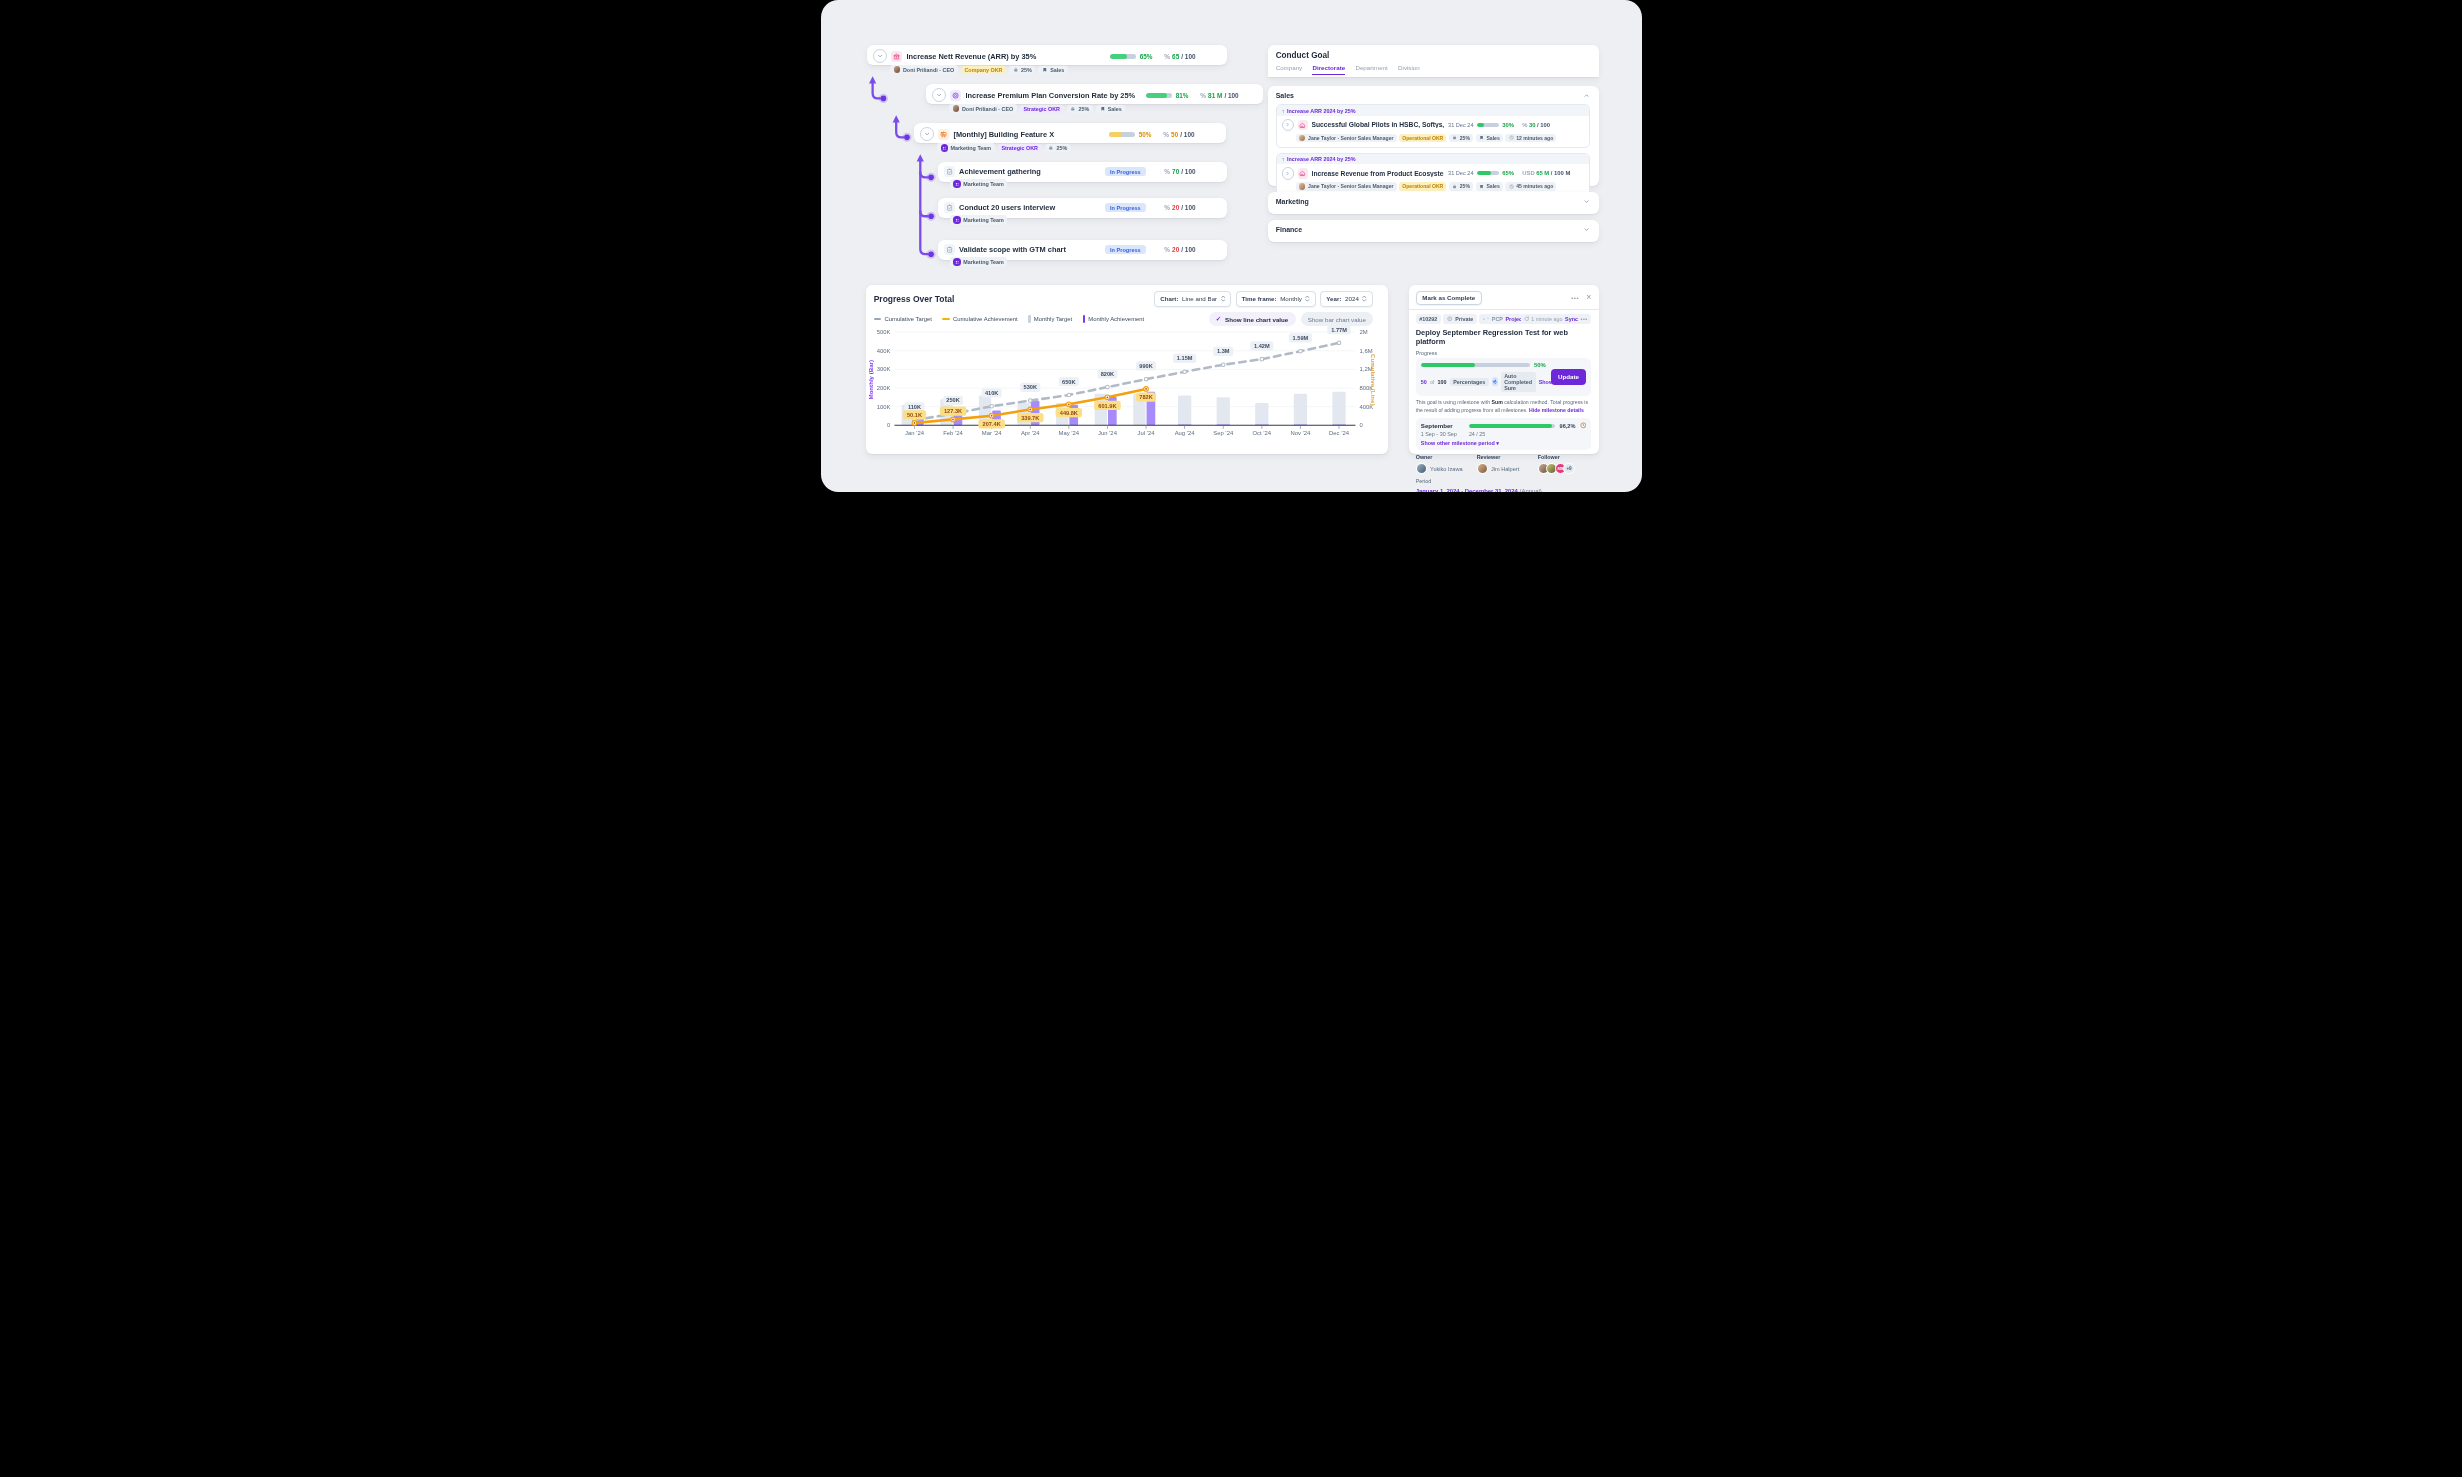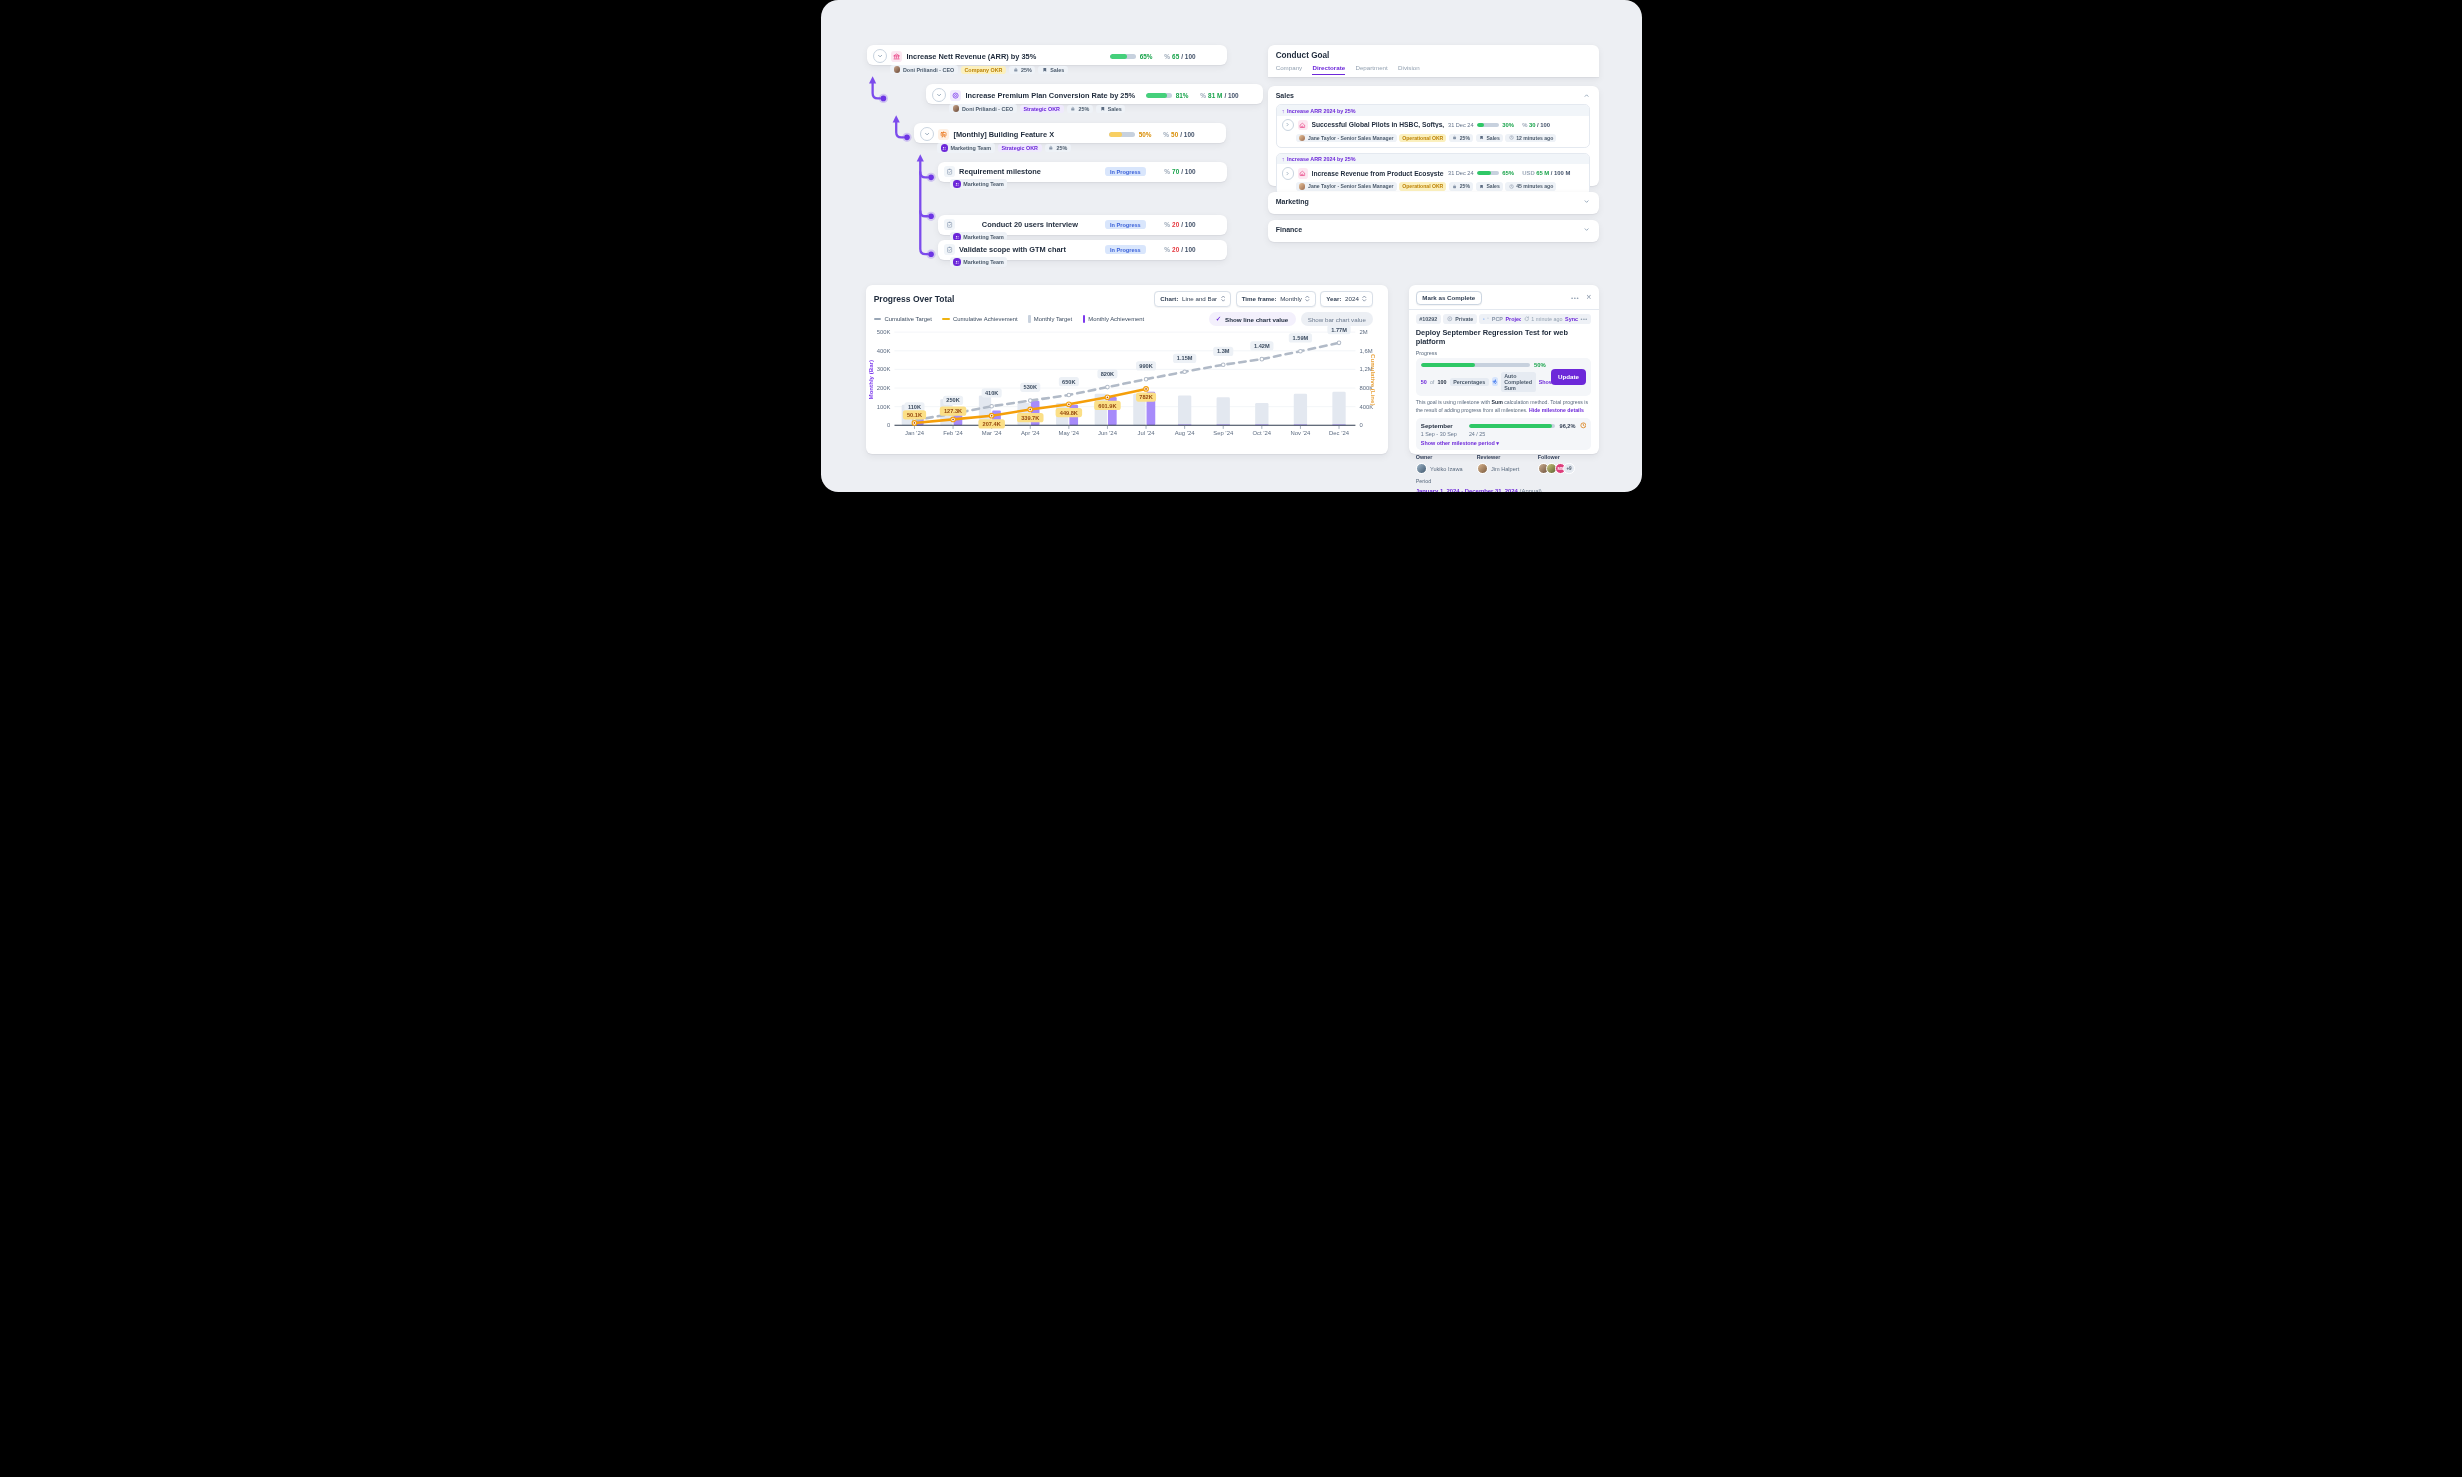--- a/index.html
+++ b/index.html
@@ -312,21 +312,21 @@
 
   <div class="card okr-card task" style="left:117px;top:162px;width:289px;">
     <div class="row1">
       <span class="mini-icon ic-gray">
           <svg width="7.2" height="7.2" viewBox="0 0 14 14" fill="none" stroke="#94A3B8" stroke-width="1.3">
             <rect x="3" y="2.8" width="8" height="9.4" rx="1.2"></rect>
             <rect x="5.2" y="1.6" width="3.6" height="2.2" rx="0.8" fill="#94A3B8" stroke="none"></rect>
             <path d="M5 8 l1.4 1.4 L9.2 6.2" stroke-linecap="round" stroke-linejoin="round"></path>
           </svg>
         </span>
-      <span class="okr-title task-title">Requirement milestone</span>
+      <span class="okr-title task-title">Achievement gathering</span>
       <span class="status">In Progress</span>
       <span class="val">
           <span class="pre">%</span>
           <b class="t-green">70</b>
           <span class="suf">/ 100</span>
         </span>
     </div>
     <div class="row2">
       <span class="pill">
           <span class="teamav">
@@ -335,21 +335,21 @@
               <circle cx="8.3" cy="4.7" r="1.3"></circle>
               <path d="M1.4 9.4 a2.7 2.7 0 0 1 5.2 0 z"></path>
               <path d="M7.2 9.4 a2.2 2.2 0 0 1 3.6 0 z"></path>
             </svg>
           </span>
           <span>Marketing Team</span>
         </span>
     </div>
   </div>
 
-  <div class="card okr-card task" style="left:117px;top:215px;width:289px;text-align:center;">
+  <div class="card okr-card task" style="left:117px;top:198px;width:289px;">
     <div class="row1">
       <span class="mini-icon ic-gray">
           <svg width="7.2" height="7.2" viewBox="0 0 14 14" fill="none" stroke="#94A3B8" stroke-width="1.3">
             <rect x="3" y="2.8" width="8" height="9.4" rx="1.2"></rect>
             <rect x="5.2" y="1.6" width="3.6" height="2.2" rx="0.8" fill="#94A3B8" stroke="none"></rect>
             <path d="M5 8 l1.4 1.4 L9.2 6.2" stroke-linecap="round" stroke-linejoin="round"></path>
           </svg>
         </span>
       <span class="okr-title task-title">Conduct 20 users interview</span>
       <span class="status">In Progress</span>

